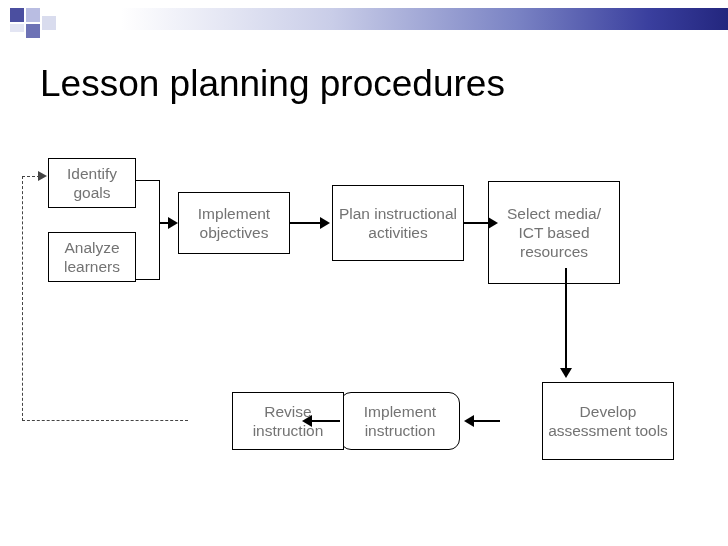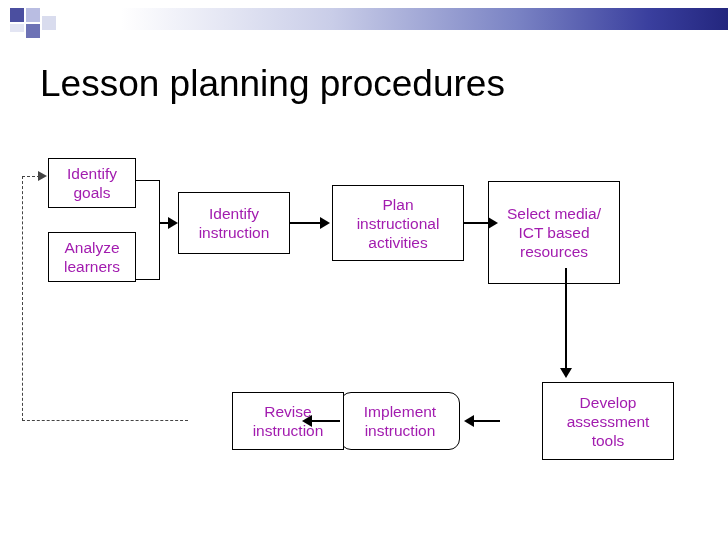--- a/index.html
+++ b/index.html
@@ -66,28 +66,28 @@
     left: 0;
     top: 130px;
     width: 728px;
     height: 360px;
   }
   .node {
     position: absolute;
     box-sizing: border-box;
     border: 1px solid #000000;
     background: #ffffff;
-    color: #a21caf;
+    color: #737373;
     font-size: 15.5px;
     line-height: 19px;
     text-align: center;
     display: flex;
     align-items: center;
     justify-content: center;
-    padding: 2px 15px;
+    padding: 2px 5px;
   }
   .node span { display: block; width: 100%; }
 
   
   .n-goals      { left: 48px;  top: 28px;  width: 88px;  height: 50px; }
   .n-analyze    { left: 48px;  top: 102px; width: 88px;  height: 50px; }
   .n-objectives { left: 178px; top: 62px;  width: 112px; height: 62px; }
   .n-plan       { left: 332px; top: 55px;  width: 132px; height: 76px; justify-content: center; }
   .n-select     { left: 488px; top: 35px;  width: 132px; height: 103px; margin-top: 16px; }
   .n-develop    { left: 500px; top: 252px; width: 132px; height: 78px; margin-left: 42px; }
@@ -218,21 +218,21 @@
 
     <div class="connector-shell"></div>
 
     <div class="node n-goals">
       <span>Identify goals</span>
     </div>
     <div class="node n-analyze">
       <span>Analyze learners</span>
     </div>
     <div class="node n-objectives">
-      <span>Identify instruction</span>
+      <span>Implement objectives</span>
     </div>
     <div class="node n-plan">
       <span>Plan instructional activities</span>
     </div>
     <div class="node n-select">
       <span>Select media/ ICT based resources</span>
     </div>
     <div class="node n-develop">
       <span>Develop assessment tools</span>
     </div>

